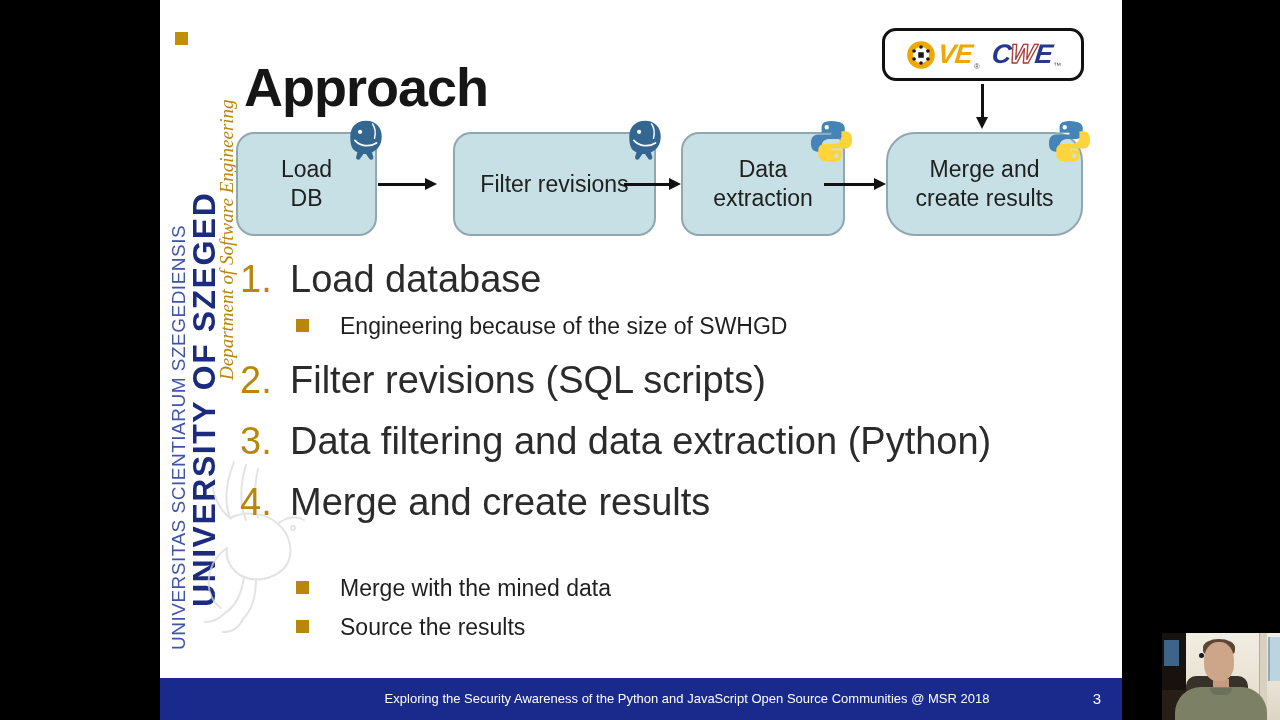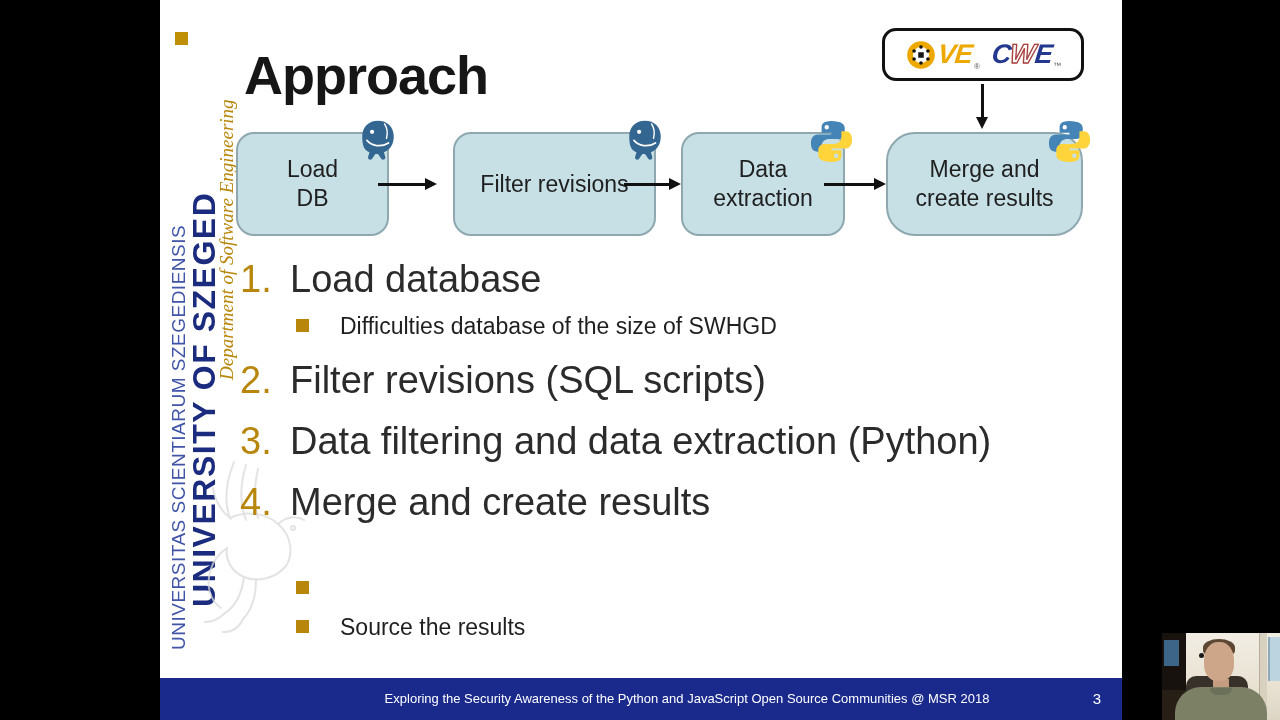--- a/index.html
+++ b/index.html
@@ -12,27 +12,27 @@
   
   .gold-square{position:absolute;left:15px;top:32px;width:13px;height:13px;background:#bf8f06;}
   .vtext{position:absolute;transform:rotate(-90deg);transform-origin:0 0;white-space:nowrap;line-height:1;}
   .v-latin{left:9px;top:650px;font-size:19px;letter-spacing:.5px;color:#4055a8;}
   .v-univ{left:28px;top:607px;font-size:32px;font-weight:bold;letter-spacing:1.5px;color:#1b2b7d;}
   .v-dept{left:57px;top:380px;font-size:19px;font-style:italic;color:#b8860b;
           font-family:"Liberation Serif",serif;}
   .griffin{position:absolute;left:34px;top:456px;opacity:.75;}
 
   
-  .title{position:absolute;left:84px;top:44px;font-size:54px;font-weight:bold;color:#161616;letter-spacing:-1px;}
+  .title{position:absolute;left:84px;top:56px;font-size:54px;font-weight:bold;color:#161616;letter-spacing:-1px;}
 
   
   .fbox{position:absolute;height:104px;background:#c7e0e5;border:2px solid #8fa8b0;border-radius:18px;
         display:flex;align-items:center;justify-content:center;box-sizing:border-box;}
   .fbox .box-label{font-size:23px;color:#202020;text-align:center;white-space:pre-line;line-height:1.25;}
-  .box1{left:76px;top:132px;width:153px;}
+  .box1{left:76px;top:132px;width:141px;}
   .box2{left:293px;top:132px;width:203px;}
   .box3{left:521px;top:132px;width:164px;}
   .box4{left:726px;top:132px;width:197px;border-radius:29px;}
   .corner-icon{position:absolute;right:-12px;top:-16px;}
 
   .harrow{position:absolute;top:183px;height:3px;background:#111;}
   .harrow:after{content:"";position:absolute;right:-11px;top:-5px;border-left:12px solid #111;
     border-top:6.5px solid transparent;border-bottom:6.5px solid transparent;}
   .a1{left:218px;width:48px;}
   .a2{left:464px;width:46px;}
@@ -178,36 +178,37 @@
         <span class="mark">™</span>
       </span>
     </div>
 
     <div class="li" style="top:256px">
       <span class="num">1.</span>
       <span class="itxt">Load database</span>
     </div>
     <div class="sub" style="top:310px">
       <span class="sq"></span>
-      <span>Difficulties database of the size of SWHGD</span>
+      <span>Engineering because of the size of SWHGD</span>
     </div>
     <div class="li" style="top:357px">
       <span class="num">2.</span>
       <span class="itxt">Filter revisions (SQL scripts)</span>
     </div>
     <div class="li" style="top:418px">
       <span class="num">3.</span>
       <span class="itxt">Data filtering and data extraction (Python)</span>
     </div>
     <div class="li" style="top:479px">
       <span class="num">4.</span>
       <span class="itxt">Merge and create results</span>
     </div>
     <div class="sub" style="top:572px">
       <span class="sq"></span>
+      <span>Merge with the mined data</span>
     </div>
     <div class="sub" style="top:611px">
       <span class="sq"></span>
       <span>Source the results</span>
     </div>
 
     <div class="footer">
       <div class="ftext">Exploring the Security Awareness of the Python and JavaScript Open Source Communities @ MSR 2018</div>
       <div class="fpage">3</div>
     </div>

